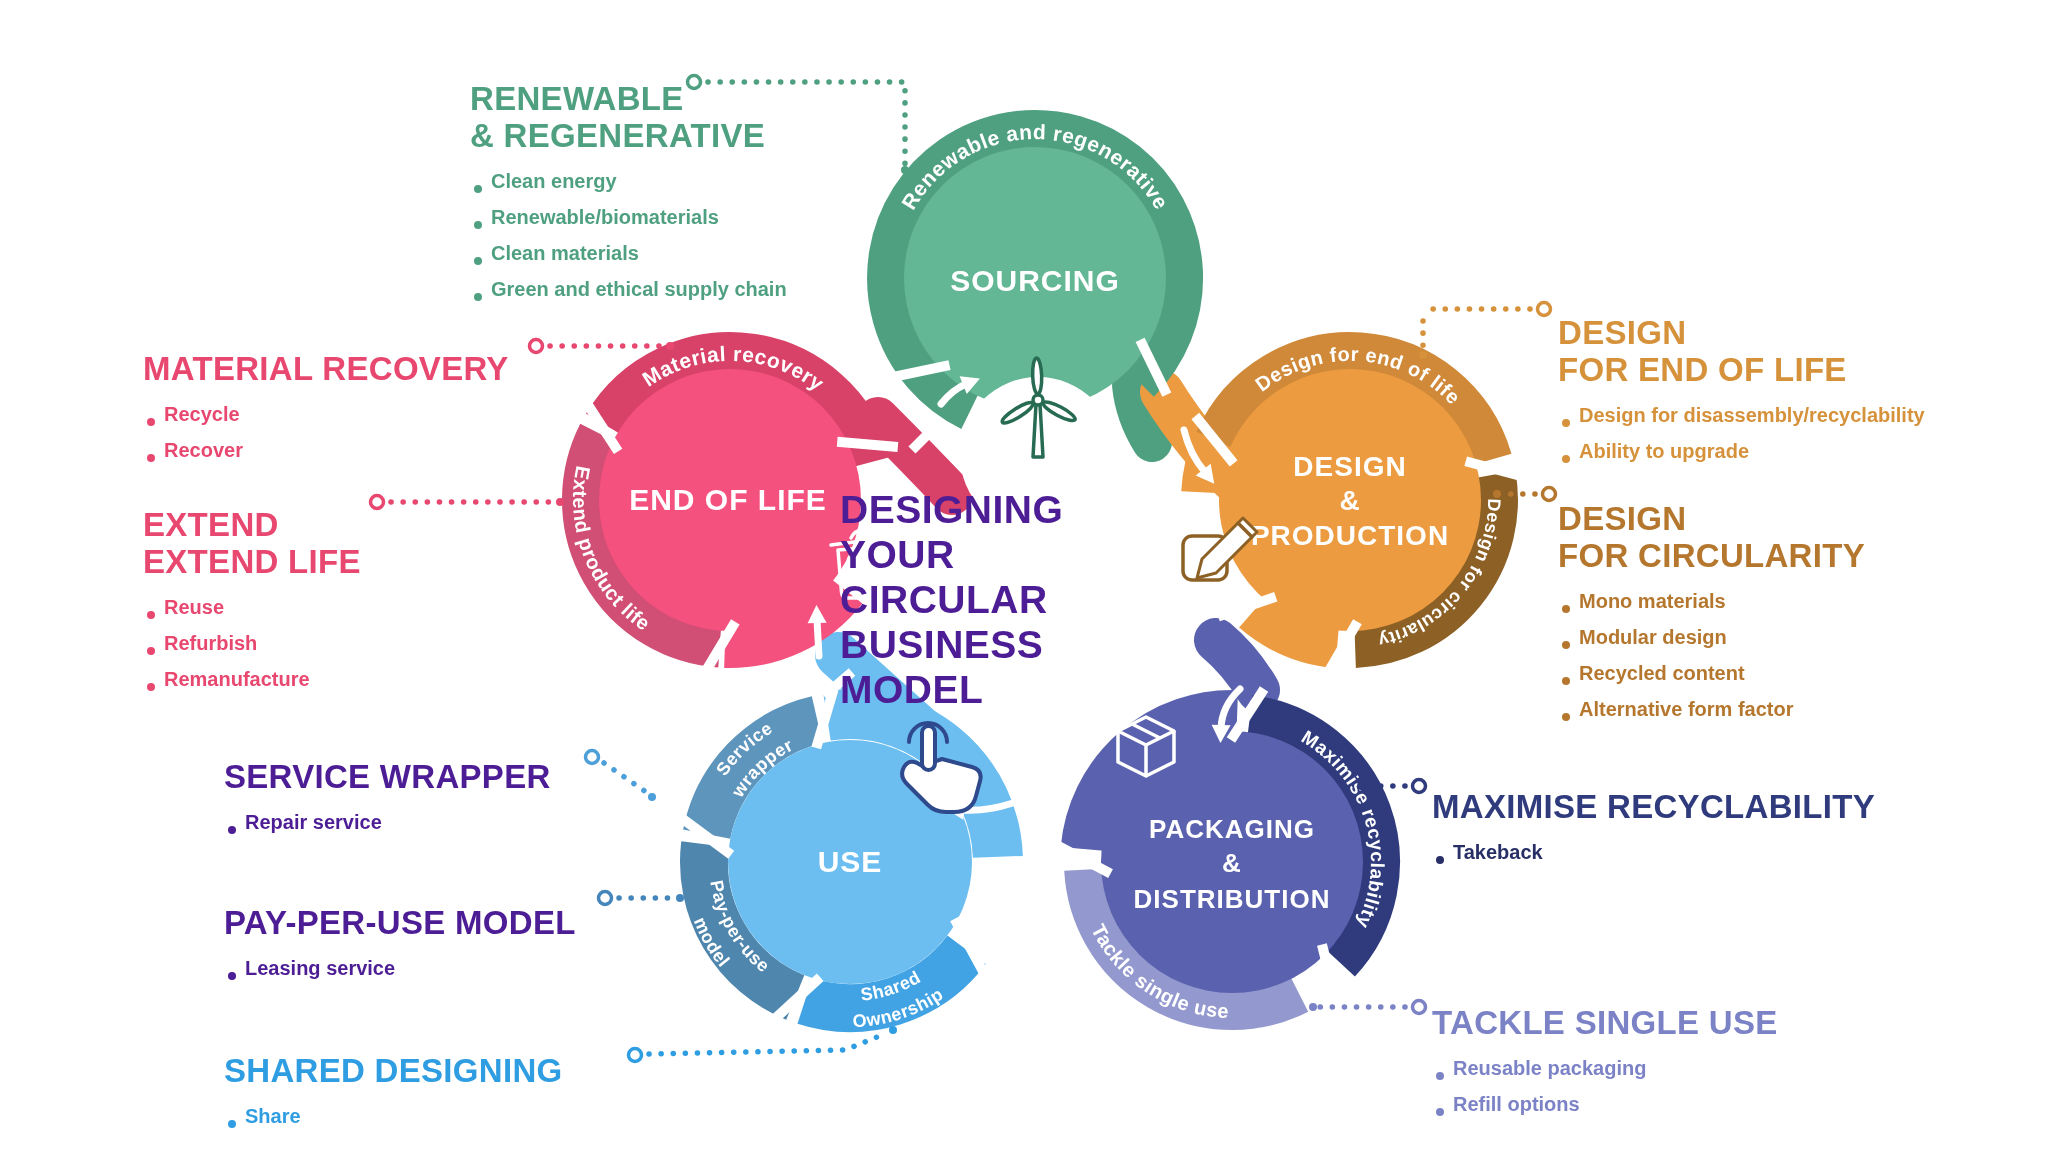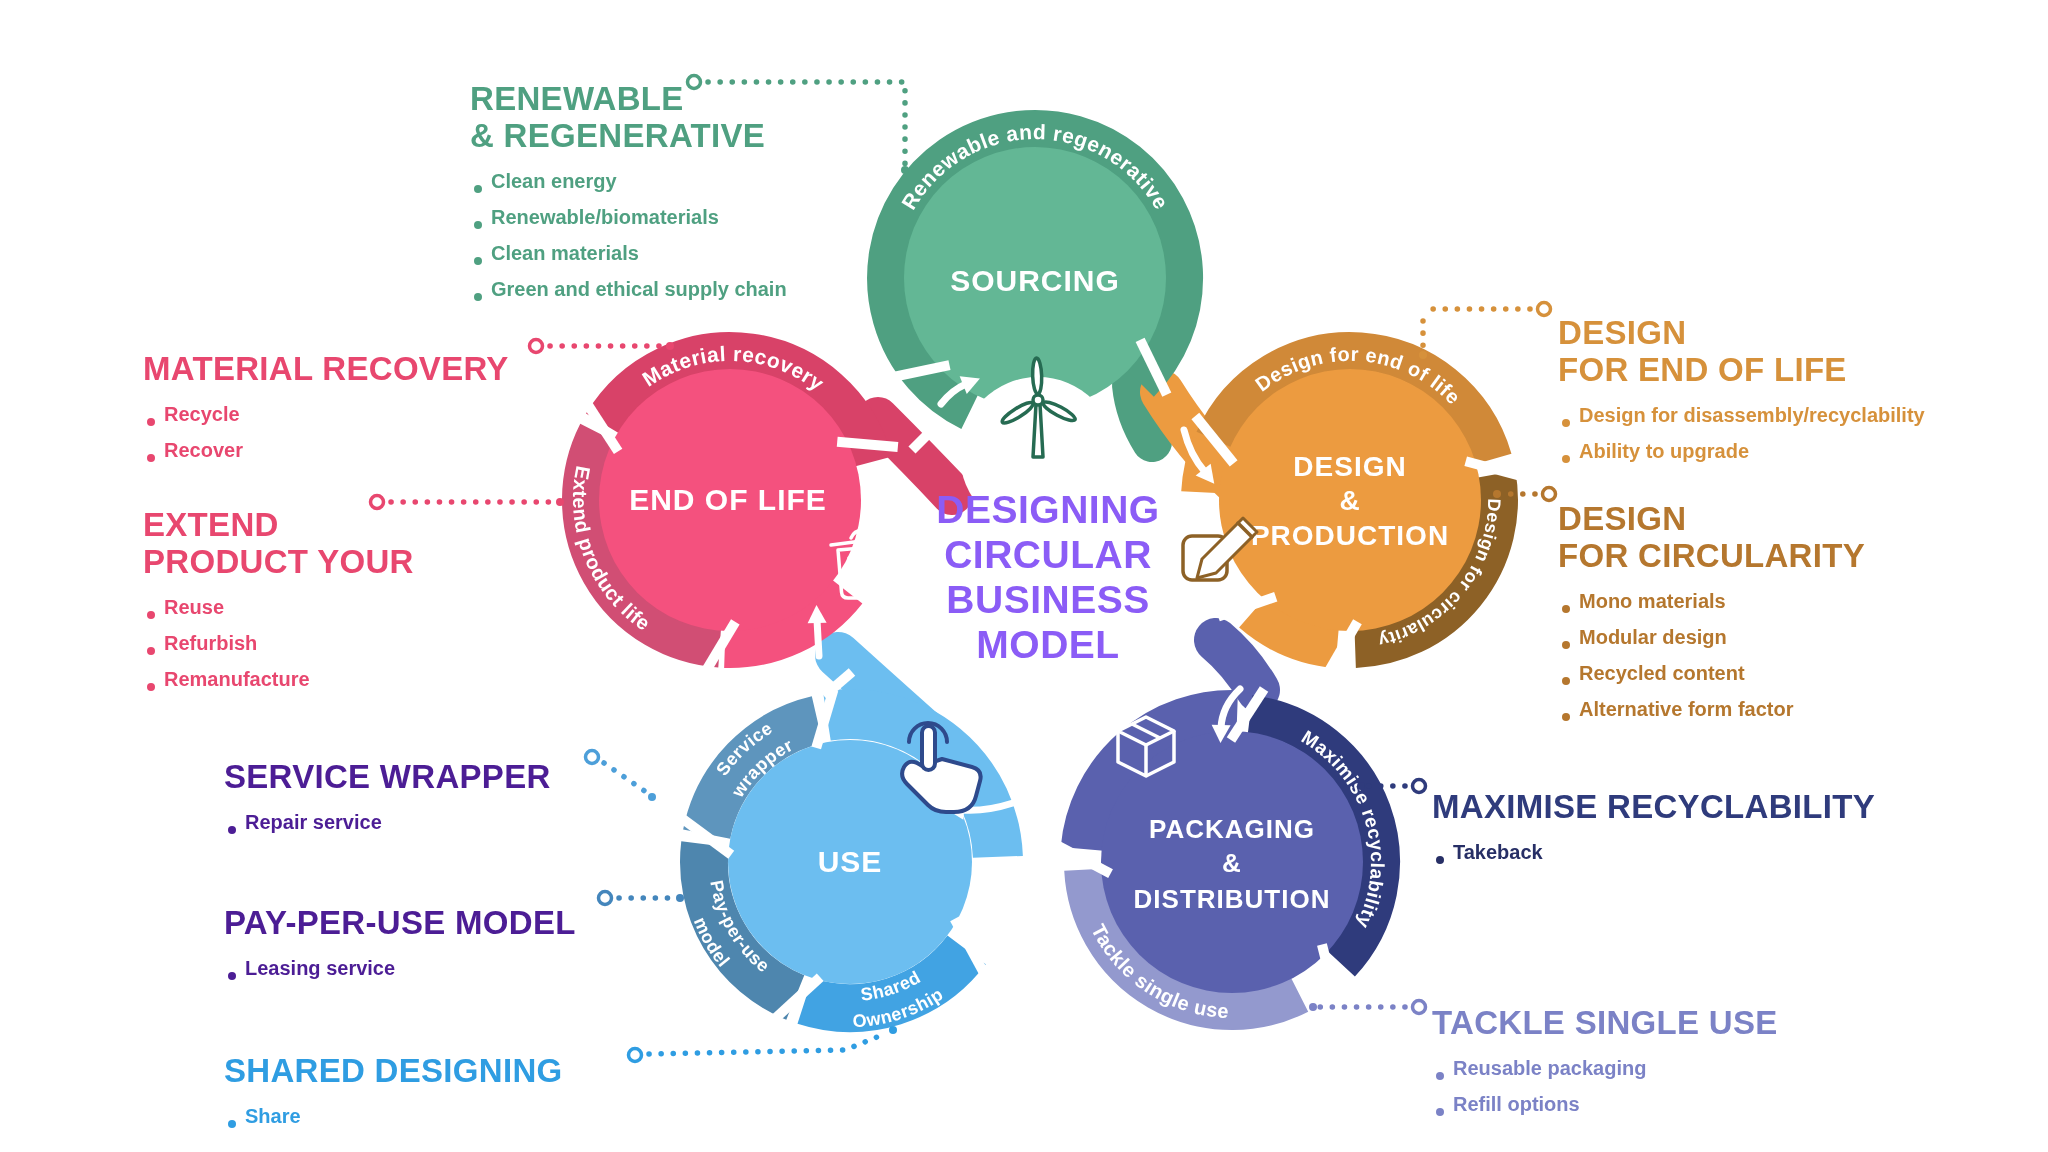--- a/index.html
+++ b/index.html
@@ -4,21 +4,21 @@
 <style>
   html,body{margin:0;padding:0;background:#fff;}
   .stage{position:relative;width:2048px;height:1152px;overflow:hidden;background:#fff;
          font-family:"Liberation Sans",sans-serif;}
   svg{position:absolute;left:0;top:0;}
   .co{position:absolute;margin-top:28px;}
   .co .h{font-size:33px;font-weight:800;line-height:37px;letter-spacing:.3px;white-space:nowrap;}
   .co ul{list-style:none;margin:16px 0 0 4px;padding:0;}
   .co li{display:flex;align-items:flex-end;margin-top:13px;font-size:20px;font-weight:700;white-space:nowrap;}
   .co li .dot{width:8px;height:8px;border-radius:50%;background:currentColor;margin-right:9px;flex:0 0 auto;}
-  .title{position:absolute;left:888px;top:487px;width:320px;text-align:center;color:#8b5cf6;}
+  .title{position:absolute;left:840px;top:487px;width:320px;color:#4c1d95;}
   .title div{font-size:39px;font-weight:800;line-height:45px;letter-spacing:.5px;}
   .c-green{color:#4FA081}.c-pink{color:#E8476F}.c-sky{color:#4c1d95}.c-steel{color:#4c1d95}
   .c-azure{color:#2F9DE2}.c-orange{color:#D6913B}.c-brown{color:#B5772E}.c-navy{color:#2F3B7C}
   .c-lav{color:#7B82C6}
   .c-navy li{color:#272F66}
 </style>
 </head>
 <body>
 
 <div class="stage">
@@ -205,20 +205,21 @@
       </g>
       <g>
         <path d="M 1535 494 L 1503 494" stroke="#B5772E" stroke-width="5.5" fill="none" stroke-linecap="round" stroke-dasharray="0.1 12"></path>
         <circle cx="1549" cy="494" r="6.5" fill="#fff" stroke="#B5772E" stroke-width="3.5"></circle>
         <circle cx="1497" cy="494" r="4" fill="#B5772E"></circle>
       </g>
     </svg>
 
   <div class="title">
     <div>DESIGNING</div>
+    <div>YOUR</div>
     <div>CIRCULAR</div>
     <div>BUSINESS</div>
     <div>MODEL</div>
   </div>
 
   <div class="co c-green" style="left:470px;top:52px">
     <div class="h">RENEWABLE</div>
     <div class="h">&amp; REGENERATIVE</div>
     <ul>
       <li>
@@ -249,21 +250,21 @@
         </li>
       <li>
           <span class="dot"></span>
           <span>Recover</span>
         </li>
     </ul>
   </div>
 
   <div class="co c-pink" style="left:143px;top:478px">
     <div class="h">EXTEND</div>
-    <div class="h">PRODUCT YOUR</div>
+    <div class="h">EXTEND LIFE</div>
     <ul>
       <li>
           <span class="dot"></span>
           <span>Reuse</span>
         </li>
       <li>
           <span class="dot"></span>
           <span>Refurbish</span>
         </li>
       <li>

